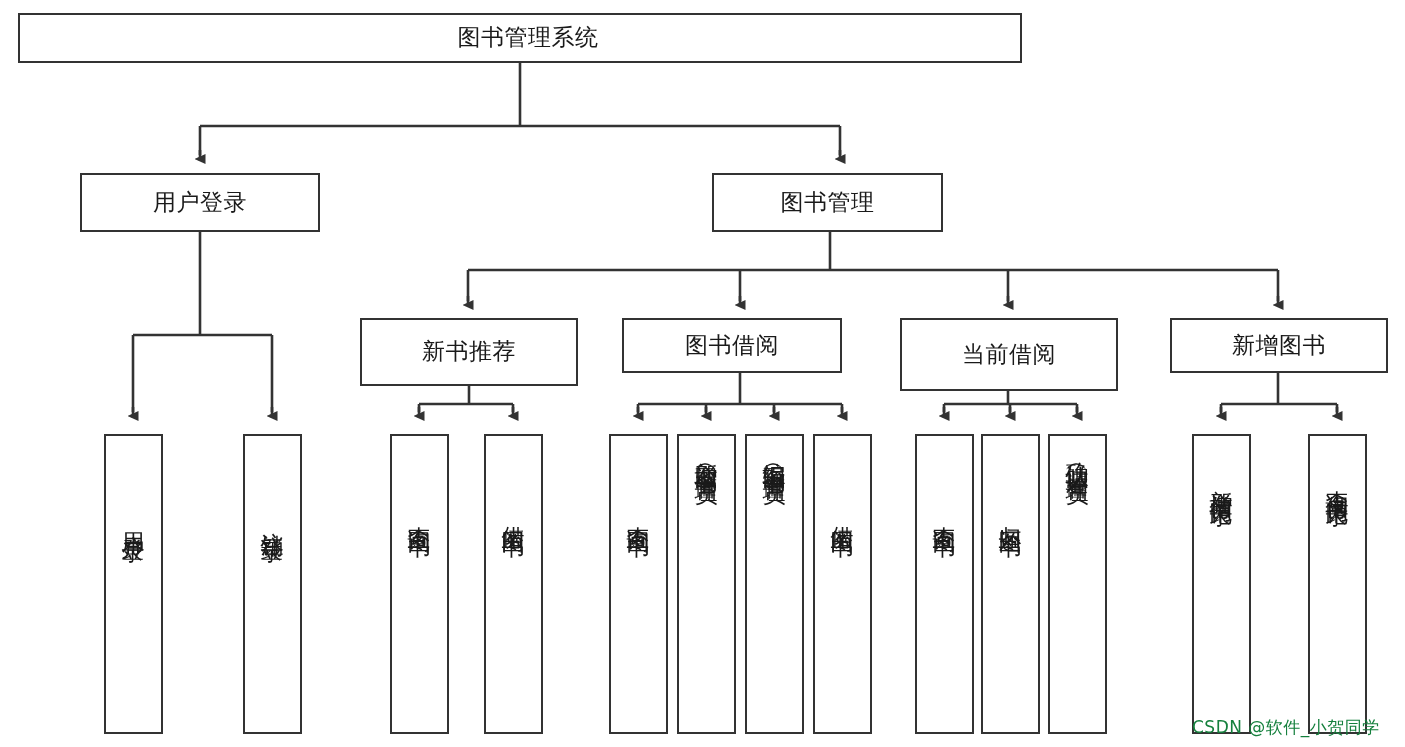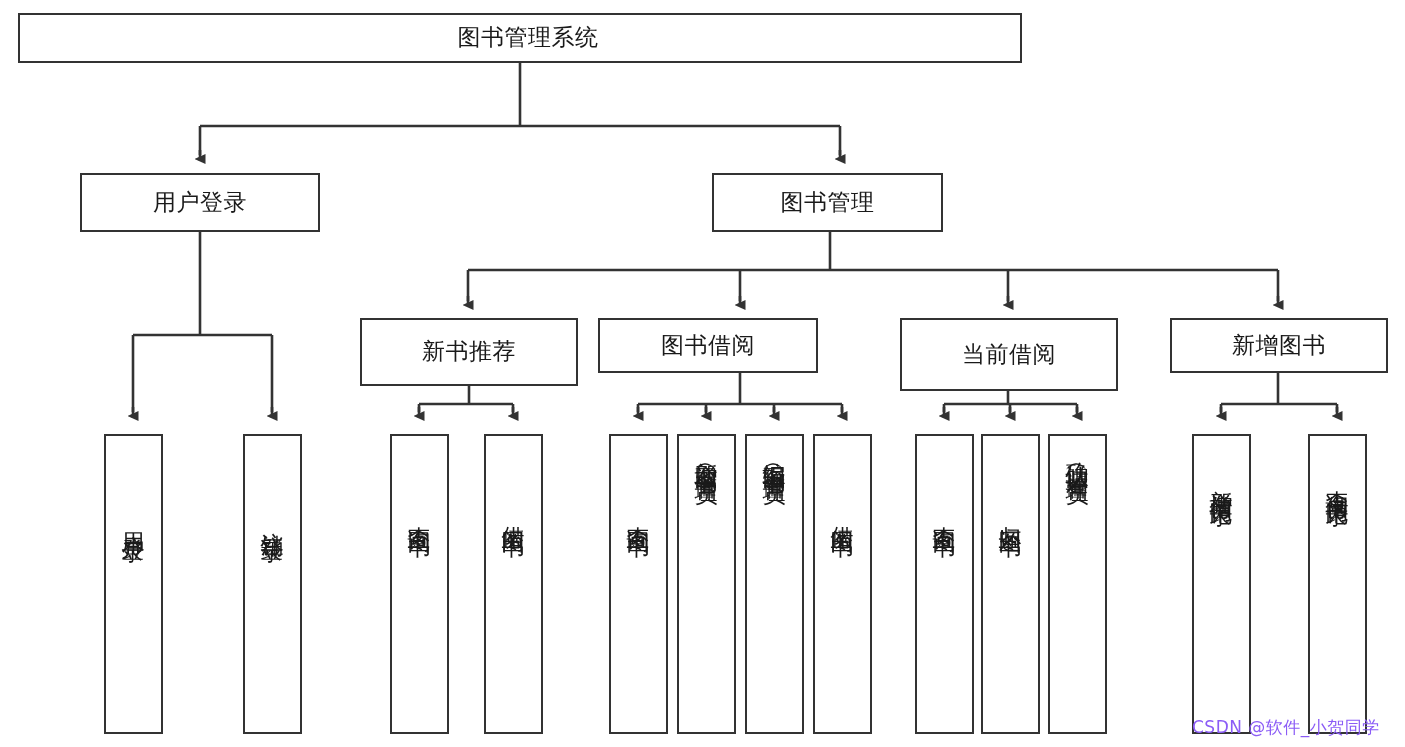--- a/index.html
+++ b/index.html
@@ -63,21 +63,21 @@
     letter-spacing: 3px;
     height: auto;
     max-height: 100%;
   }
   .node.vertical.tall-text {
     align-items: flex-start;
   }
   .watermark {
     position: absolute;
     font-size: 17px;
-    color: #8b5cf6;
+    color: #15803d;
     white-space: nowrap;
     letter-spacing: 0.5px;
     font-family: "DejaVu Sans", "Liberation Sans", sans-serif;
   }
 </style>
 </head>
 <body>
 
 <div id="diagram-root">
 
@@ -185,21 +185,21 @@
   </div>
 
   <div class="node horizontal" style="left:712px; top:173px; width:231px; height:59px;">
     <span class="node-label">图书管理</span>
   </div>
 
   <div class="node horizontal" style="left:360px; top:318px; width:218px; height:68px;">
     <span class="node-label">新书推荐</span>
   </div>
 
-  <div class="node horizontal" style="left:598px; top:318px; width:220px; height:55px;">
+  <div class="node horizontal" style="left:622px; top:318px; width:220px; height:55px;">
     <span class="node-label">图书借阅</span>
   </div>
 
   <div class="node horizontal" style="left:900px; top:318px; width:218px; height:73px;">
     <span class="node-label">当前借阅</span>
   </div>
 
   <div class="node horizontal" style="left:1170px; top:318px; width:218px; height:55px;">
     <span class="node-label">新增图书</span>
   </div>

